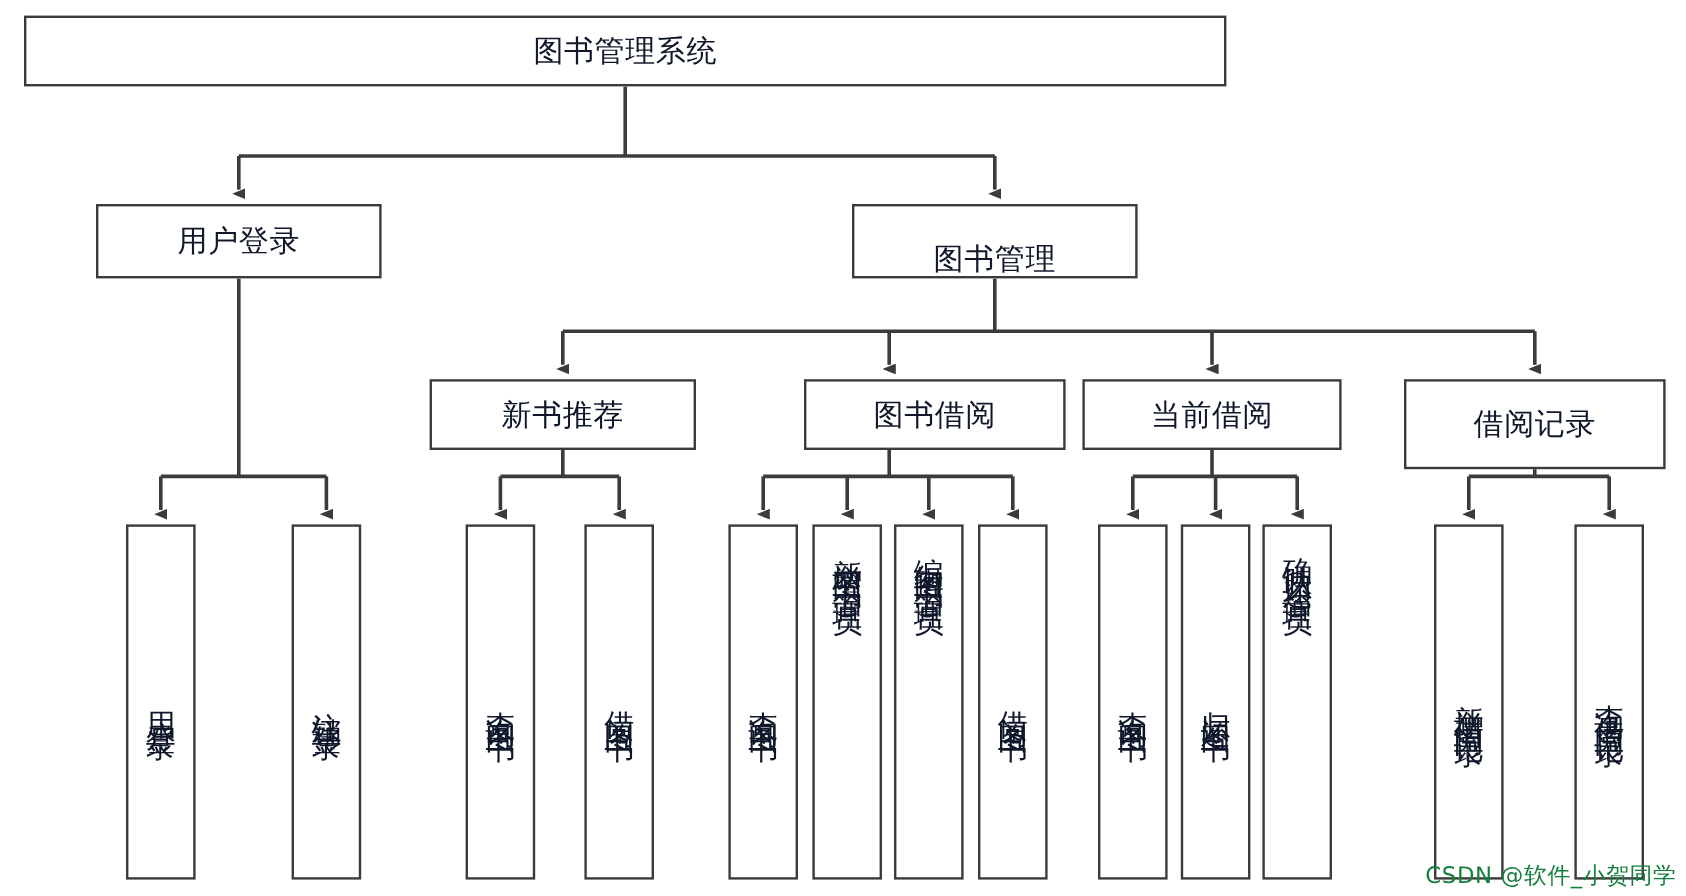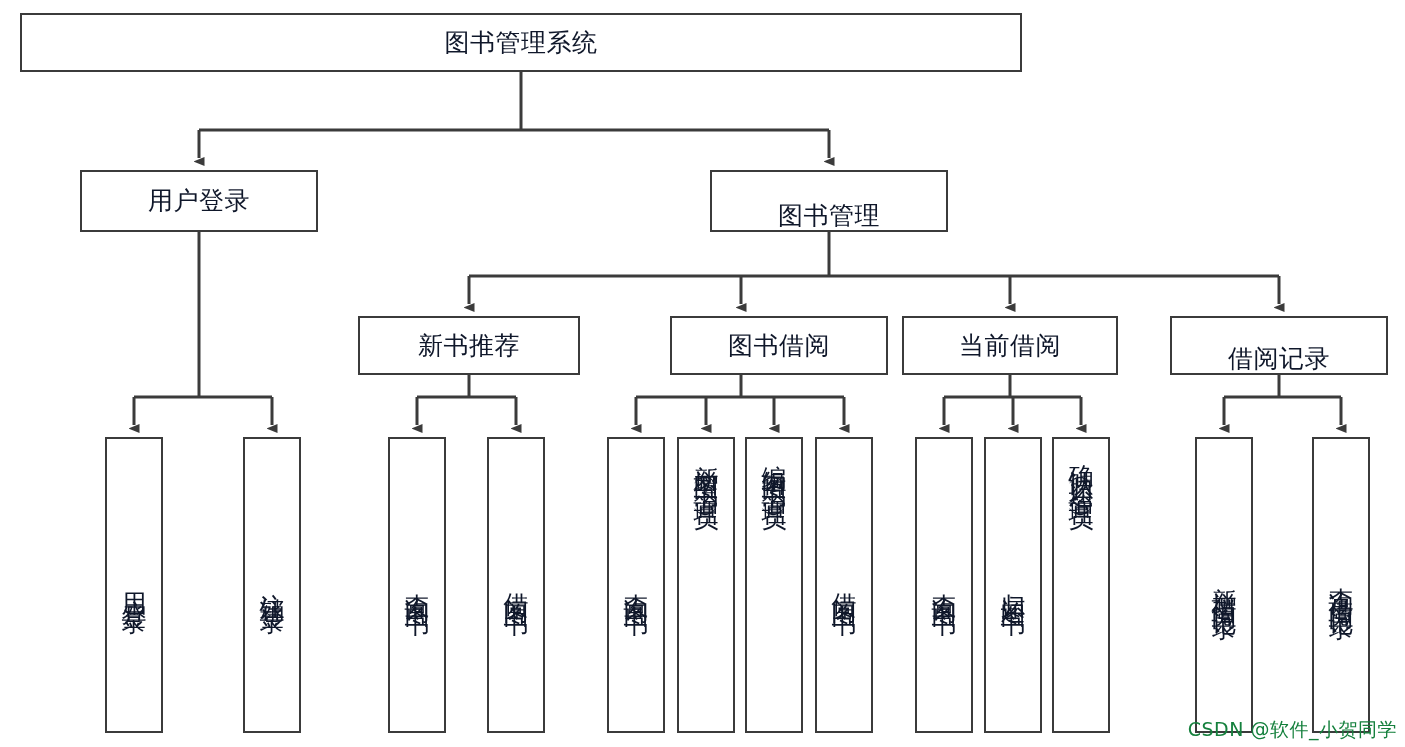--- a/index.html
+++ b/index.html
@@ -135,21 +135,21 @@
       </div>
       <div class="node horiz" style="left: 358px; top: 316px; width: 222px; height: 59px;">
         <span class="label">新书推荐</span>
       </div>
       <div class="node horiz" style="left: 632px; top: 316px; width: 218px; height: 59px; margin-left: 38px;">
         <span class="label">图书借阅</span>
       </div>
       <div class="node horiz" style="left: 902px; top: 316px; width: 216px; height: 59px;">
         <span class="label">当前借阅</span>
       </div>
-      <div class="node horiz" style="left: 1170px; top: 316px; width: 218px; height: 59px; align-items: flex-end;">
+      <div class="node horiz" style="left: 1170px; top: 316px; width: 218px; height: 75px;">
         <span class="label">借阅记录</span>
       </div>
       <div class="node vert" style="left: 105px; top: 437px; width: 58px; height: 296px;">
         <span class="label">用户登录</span>
       </div>
       <div class="node vert" style="left: 243px; top: 437px; width: 58px; height: 296px;">
         <span class="label">注销登录</span>
       </div>
       <div class="node vert" style="left: 388px; top: 437px; width: 58px; height: 296px;">
         <span class="label">查询图书</span>

